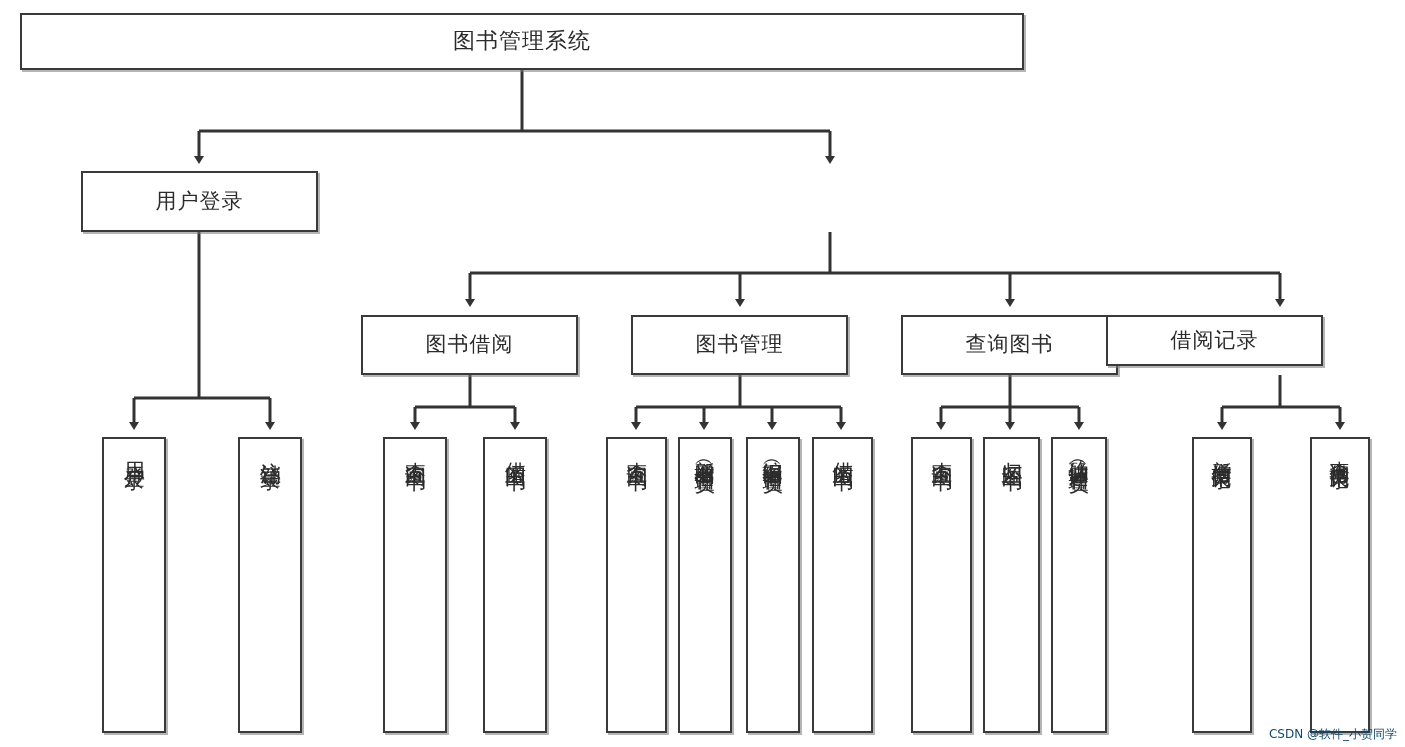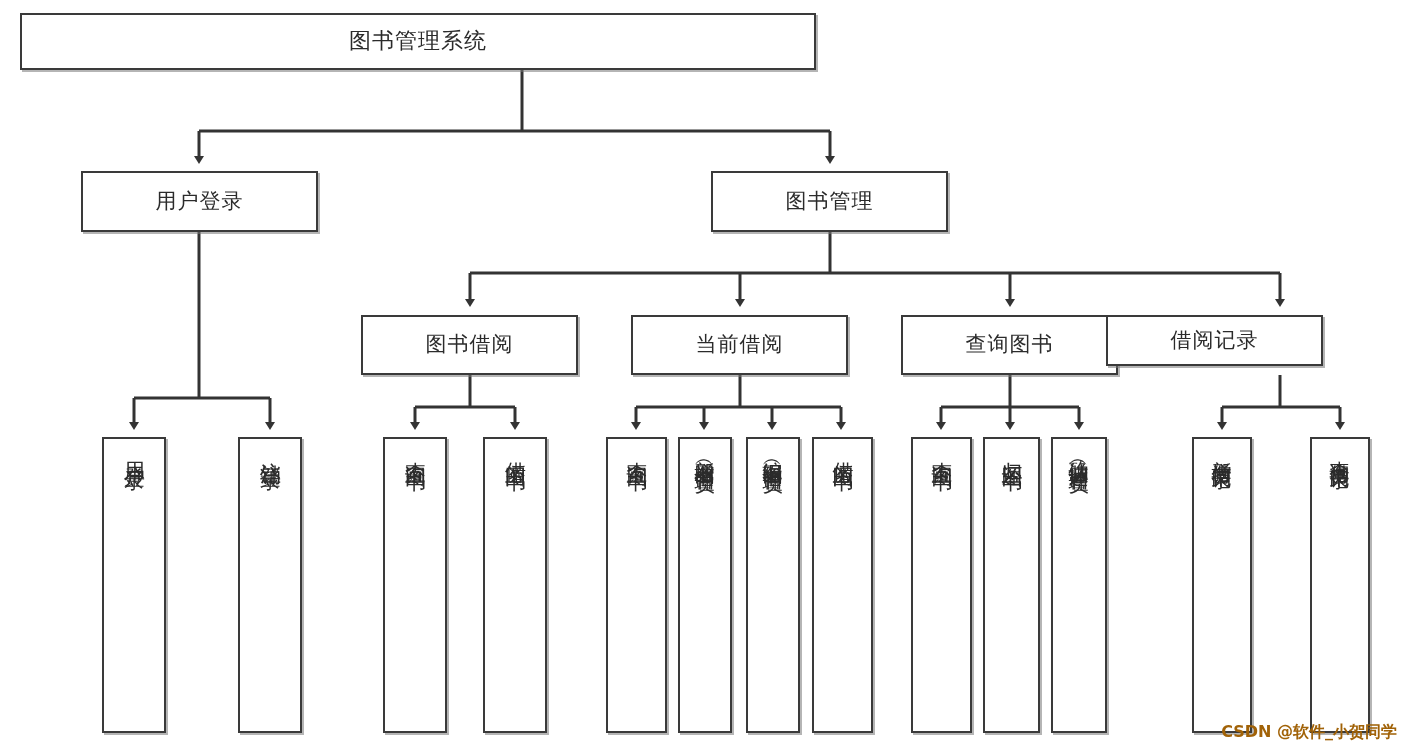--- a/index.html
+++ b/index.html
@@ -69,26 +69,25 @@
     max-height: 100%;
   }
   .node.v.tall .label {
     font-size: 20px;
     letter-spacing: 2px;
   }
   #watermark {
     position: absolute;
     right: 8px;
     bottom: 4px;
-    font-size: 16px;
-    color: #a16207;
+    font-size: 12px;
+    color: #0c4a6e;
     z-index: 5;
     user-select: none;
     white-space: nowrap;
-    font-weight: bold;
   }
 </style>
 </head>
 <body>
 
 <div id="diagram-root">
 
   <svg id="edges-layer" viewBox="0 0 1405 747" width="1405" height="747" xmlns="http://www.w3.org/2000/svg">
     <defs>
       <marker id="arrow" markerWidth="10" markerHeight="10" refX="4" refY="5" orient="auto" markerUnits="userSpaceOnUse">
@@ -132,36 +131,33 @@
       <path d="M1010,407 L1010,426" marker-end="url(#arrow)"></path>
       <path d="M1079,407 L1079,426" marker-end="url(#arrow)"></path>
 
       <path d="M1280,375 L1280,407"></path>
       <path d="M1222,407 L1340,407"></path>
       <path d="M1222,407 L1222,426" marker-end="url(#arrow)"></path>
       <path d="M1340,407 L1340,426" marker-end="url(#arrow)"></path>
     </g>
   </svg>
 
-  <div class="node h root" style="left:20px; top:13px; width:796px; height:57px;">
+  <div class="node h root" style="left:20px; top:13px; width:1004px; height:57px;">
     <span class="label">图书管理系统</span>
   </div>
 
   <div class="node h" style="left:81px; top:171px; width:237px; height:61px;">
     <span class="label">用户登录</span>
   </div>
-  <div class="node h" style="left:711px; top:171px; width:237px; height:61px;">
-    <span class="label">图书管理</span>
-  </div>
 
   <div class="node h" style="left:361px; top:315px; width:217px; height:60px;">
     <span class="label">图书借阅</span>
   </div>
   <div class="node h" style="left:631px; top:315px; width:217px; height:60px;">
-    <span class="label">当前借阅</span>
+    <span class="label">图书管理</span>
   </div>
   <div class="node h" style="left:901px; top:315px; width:217px; height:60px;">
     <span class="label">查询图书</span>
   </div>
   <div class="node h" style="left:1106px; top:315px; width:217px; height:51px;">
     <span class="label">借阅记录</span>
   </div>
 
   <div class="node v" style="left:102px; top:437px; width:64px; height:296px;">
     <span class="label">用户登录</span>

